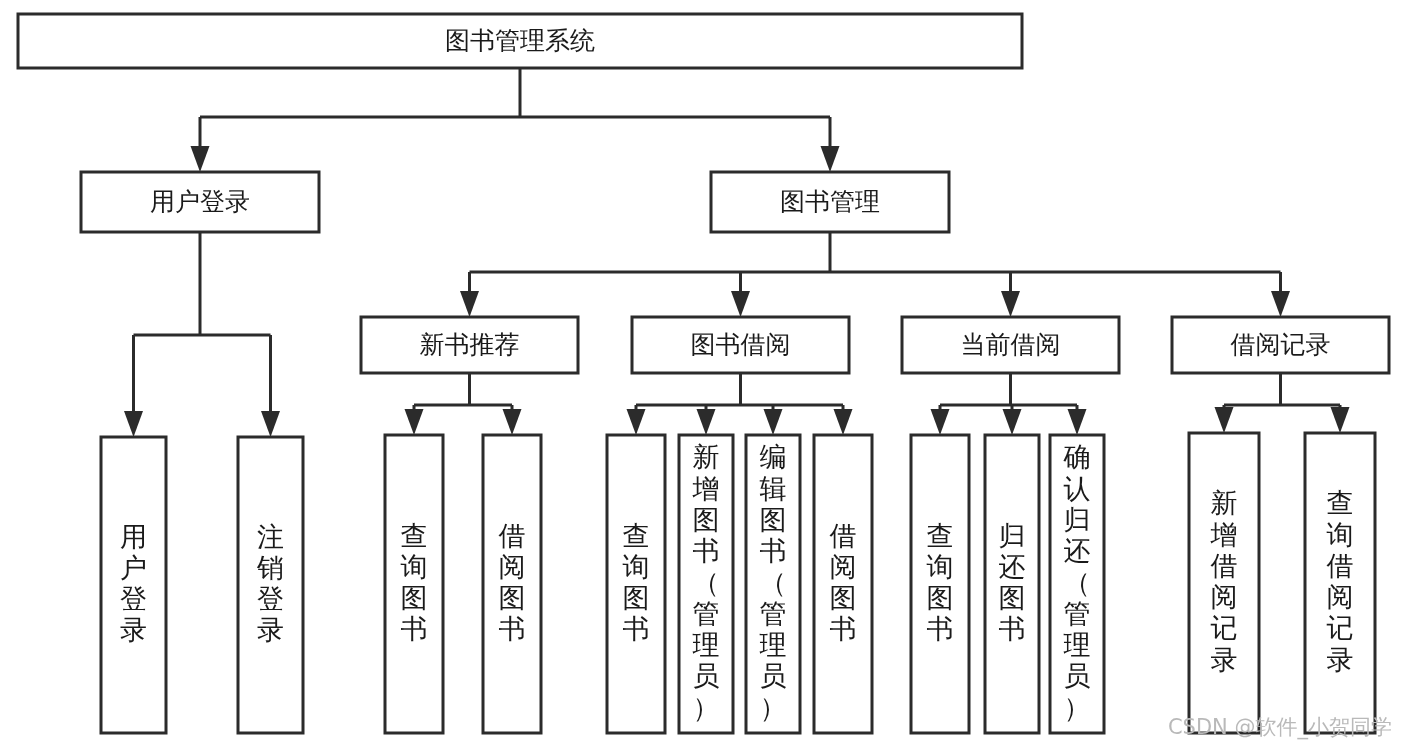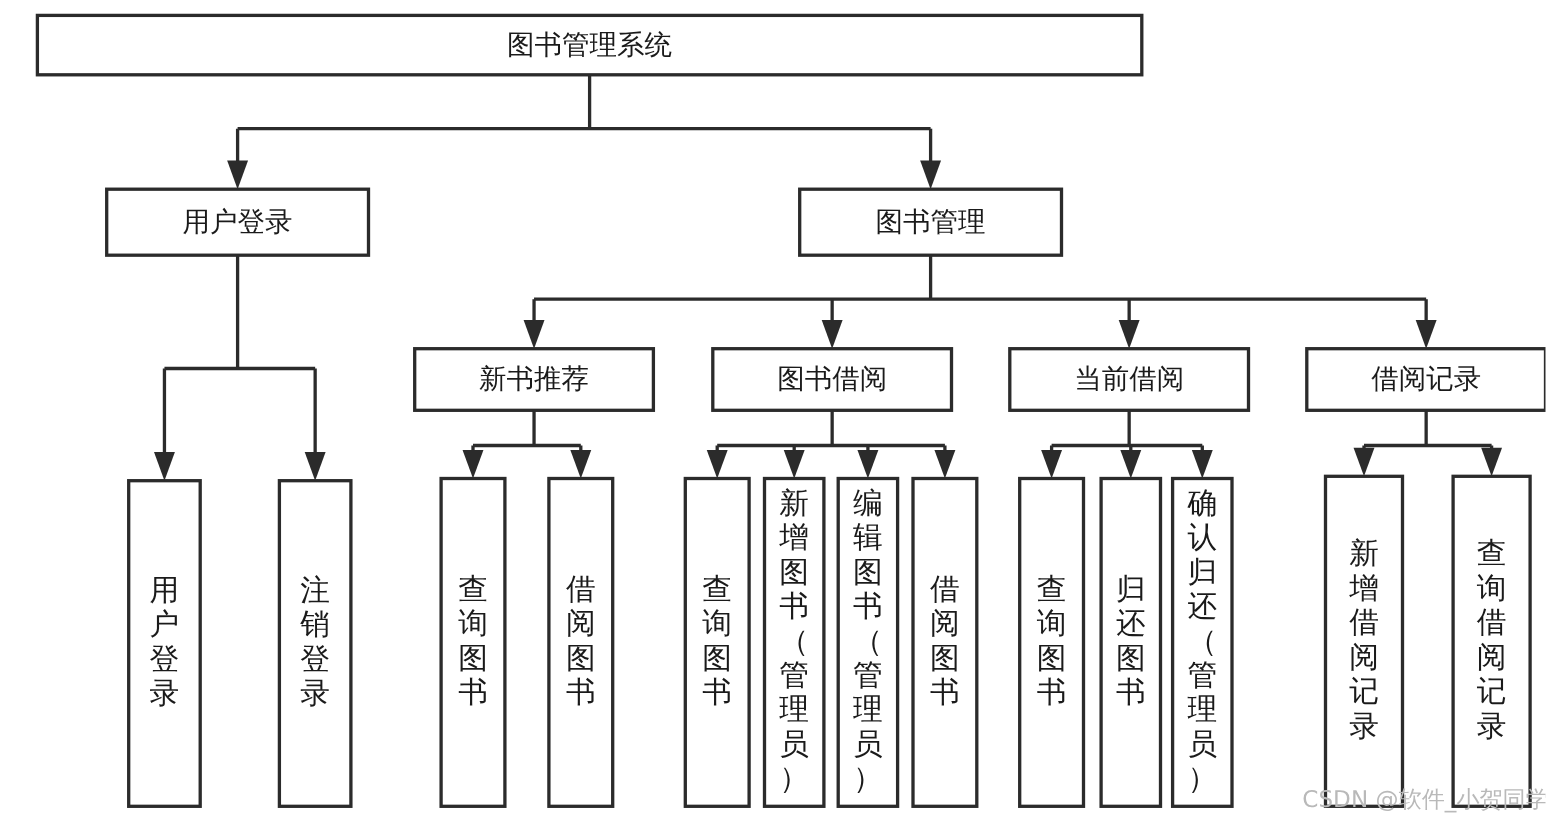--- a/index.html
+++ b/index.html
@@ -14,21 +14,20 @@
     position: relative;
     overflow: hidden;
     font-family: "DejaVu Sans", "Liberation Sans", sans-serif;
   }
   #diagram-root {
     position: absolute;
     left: 0;
     top: 0;
     width: 1333px;
     height: 747px;
-    margin-left: 16px;
   }
   svg.diagram-canvas {
     display: block;
     width: 1405px;
     height: 747px;
     background: #ffffff;
   }
   .node-box {
     fill: #ffffff;
     stroke: #2b2b2b;

